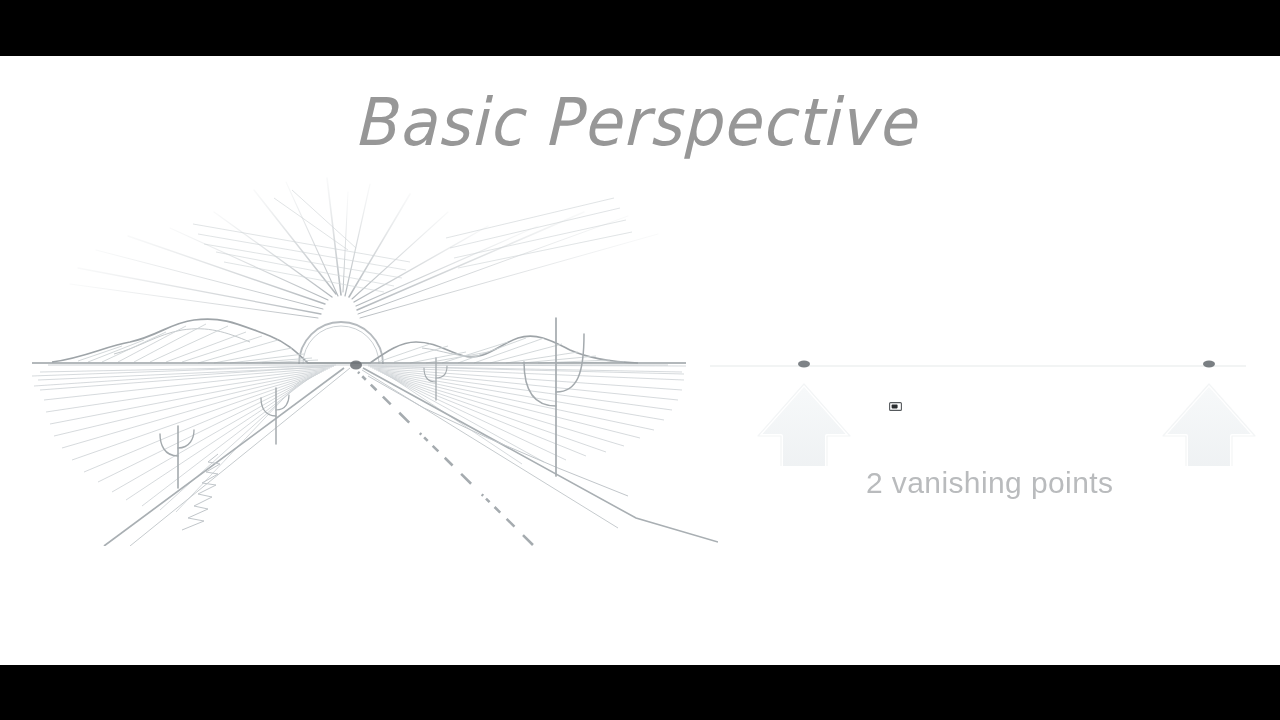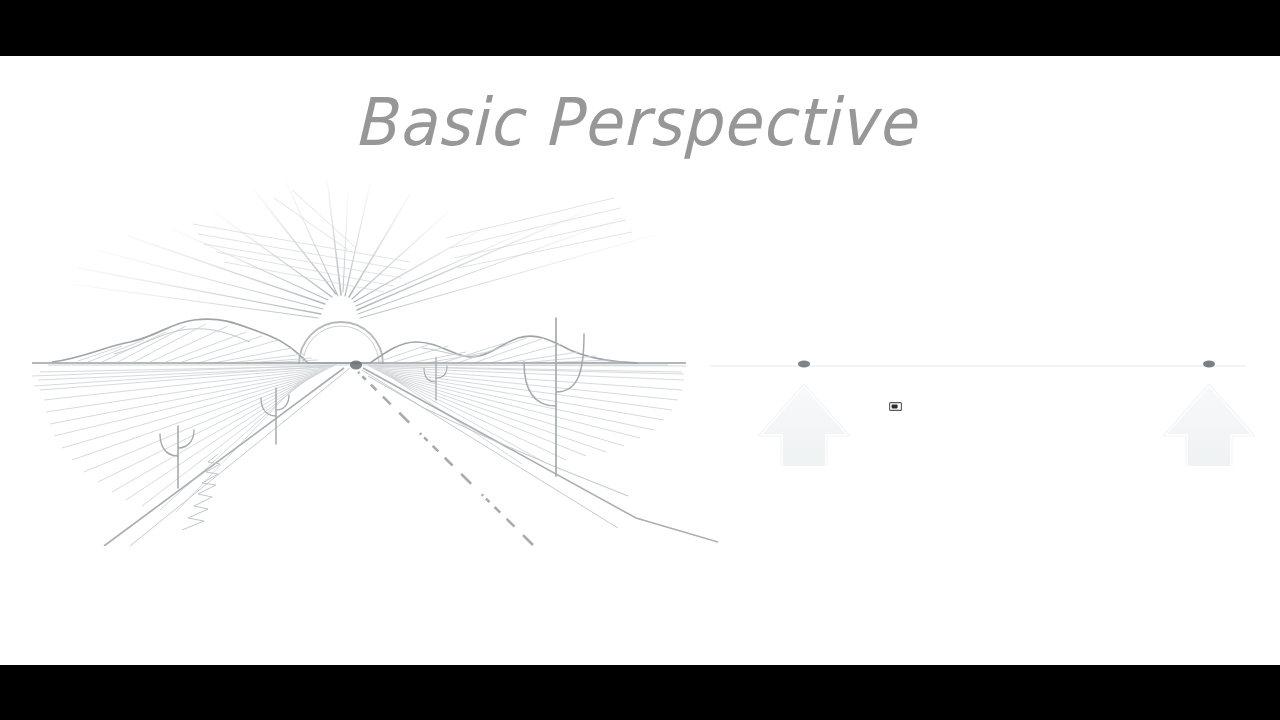--- a/index.html
+++ b/index.html
@@ -323,15 +323,16 @@
 
       <path d="M519 148 L565 200 L542 200 L542 262 L496 262 L496 200 L473 200 Z" fill="url(#arrowFill)" stroke="#ffffff" stroke-width="4" stroke-linejoin="round"></path>
       <path d="M519 148 L565 200 L542 200 L542 262 L496 262 L496 200 L473 200 Z" fill="none" stroke="#f3f5f6" stroke-width="1.2" stroke-linejoin="round"></path>
     </svg>
 
     <svg id="pointer-marker" viewBox="0 0 13 9" xmlns="http://www.w3.org/2000/svg">
       <rect x="0.6" y="0.6" width="11.8" height="7.8" rx="1" fill="#ffffff" stroke="#55595c" stroke-width="1.1"></rect>
       <rect x="2.6" y="2.6" width="6" height="3.8" rx="0.8" fill="#2b2e30"></rect>
     </svg>
 
+    <div id="vanishing-points-caption">2 vanishing points</div>
 
   </div>
 </div>
 
 </body></html>

